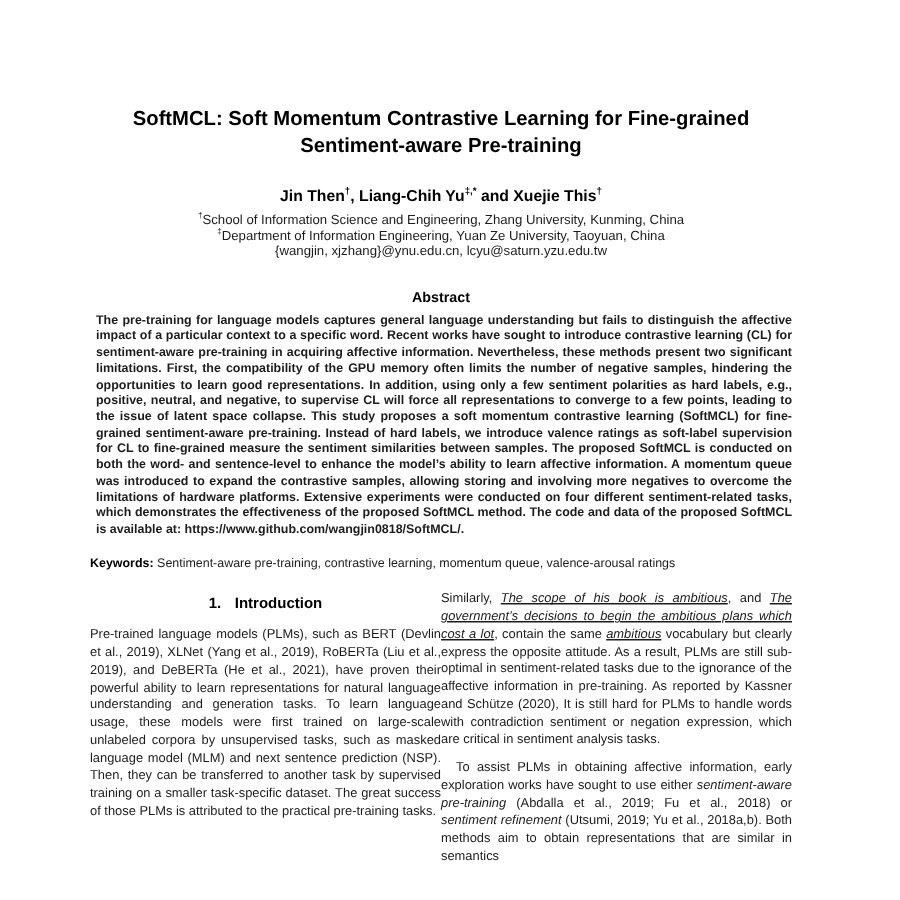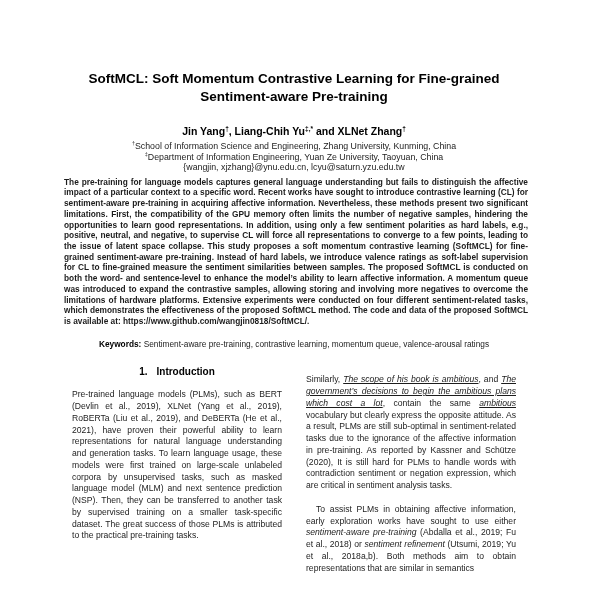--- a/index.html
+++ b/index.html
@@ -18,50 +18,51 @@
     margin-top:19px;text-align:center;font-weight:bold;
     font-size:10.5px;line-height:12px;color:#000;
   }
   .affil{text-align:center;font-size:8.8px;line-height:10.6px;color:#1c1c1c;}
   .affil-first{margin-top:4px;}
   .abs-head{margin-top:20px;text-align:center;font-weight:bold;font-size:9.5px;color:#000;}
   .abs-body{
     margin:4px 0 0 4px;font-size:8.3px;line-height:10.7px;
     text-align:justify;color:#1c1c1c;font-weight:bold;
   }
-  .keywords{margin:12px 0 12px 0;font-size:8.3px;line-height:10.7px;text-align:center;}
+  .keywords{margin:12px 0 12px 0;font-size:8.3px;line-height:10.7px;}
   .kw-label{font-weight:bold;color:#000;}
   .columns{margin-top:13px;display:flex;}
   .col{flex:1 1 0;min-width:0;}
   .sec-head{
     text-align:center;font-weight:bold;font-size:10px;color:#000;
     margin:4px 0 9px 0;
   }
   .sec-head .sec-label{margin-left:9px;}
-  .body-p{margin:12px;font-size:8.6px;line-height:11.75px;text-align:justify;color:#1c1c1c;}
+  .body-p{margin:0;font-size:8.6px;line-height:11.75px;text-align:justify;color:#1c1c1c;}
   .indent{text-indent:10px;}
   .pgap{margin-top:7px;}
   .seg-plain{}
   .seg-sup{vertical-align:super;font-size:62%;line-height:0;}
   .seg-italic{font-style:italic;}
   .seg-italic-underline{font-style:italic;text-decoration:underline;text-underline-offset:1px;}
 </style>
 </head>
 <body>
 
 <div class="page">
 
   <h1 class="title">SoftMCL: Soft Momentum Contrastive Learning for Fine-grained Sentiment-aware Pre-training</h1>
 
-  <div class="authors"><span class="seg-plain">Jin Yang</span><span class="seg-sup">†</span><span class="seg-plain">, Liang-Chih Yu</span><span class="seg-sup">‡,*</span><span class="seg-plain"> and XLNet Zhang</span><span class="seg-sup">†</span></div>
+  <div class="authors"><span class="seg-plain">Jin Then</span><span class="seg-sup">†</span><span class="seg-plain">, Liang-Chih Yu</span><span class="seg-sup">‡,*</span><span class="seg-plain"> and Xuejie This</span><span class="seg-sup">†</span></div>
 
   <div class="affil affil-first"><span class="seg-sup">†</span><span class="seg-plain">School of Information Science and Engineering, Zhang University, Kunming, China</span></div>
   <div class="affil"><span class="seg-sup">‡</span><span class="seg-plain">Department of Information Engineering, Yuan Ze University, Taoyuan, China</span></div>
   <div class="affil">{wangjin, xjzhang}@ynu.edu.cn, lcyu@saturn.yzu.edu.tw</div>
 
+  <div class="abs-head">Abstract</div>
   <p class="abs-body">The pre-training for language models captures general language understanding but fails to distinguish the affective impact of a particular context to a specific word. Recent works have sought to introduce contrastive learning (CL) for sentiment-aware pre-training in acquiring affective information. Nevertheless, these methods present two significant limitations. First, the compatibility of the GPU memory often limits the number of negative samples, hindering the opportunities to learn good representations. In addition, using only a few sentiment polarities as hard labels, e.g., positive, neutral, and negative, to supervise CL will force all representations to converge to a few points, leading to the issue of latent space collapse. This study proposes a soft momentum contrastive learning (SoftMCL) for fine-grained sentiment-aware pre-training. Instead of hard labels, we introduce valence ratings as soft-label supervision for CL to fine-grained measure the sentiment similarities between samples. The proposed SoftMCL is conducted on both the word- and sentence-level to enhance the model’s ability to learn affective information. A momentum queue was introduced to expand the contrastive samples, allowing storing and involving more negatives to overcome the limitations of hardware platforms. Extensive experiments were conducted on four different sentiment-related tasks, which demonstrates the effectiveness of the proposed SoftMCL method. The code and data of the proposed SoftMCL is available at: https://www.github.com/wangjin0818/SoftMCL/.</p>
 
   <p class="keywords"><span class="kw-label">Keywords:</span><span> Sentiment-aware pre-training, contrastive learning, momentum queue, valence-arousal ratings</span></p>
 
   <div class="columns">
 
     <div class="col">
       <div class="sec-head"><span>1.</span><span class="sec-label">Introduction</span></div>
       <p class="body-p">Pre-trained language models (PLMs), such as BERT (Devlin et al., 2019), XLNet (Yang et al., 2019), RoBERTa (Liu et al., 2019), and DeBERTa (He et al., 2021), have proven their powerful ability to learn representations for natural language understanding and generation tasks. To learn language usage, these models were first trained on large-scale unlabeled corpora by unsupervised tasks, such as masked language model (MLM) and next sentence prediction (NSP). Then, they can be transferred to another task by supervised training on a smaller task-specific dataset. The great success of those PLMs is attributed to the practical pre-training tasks.</p>
     </div>

